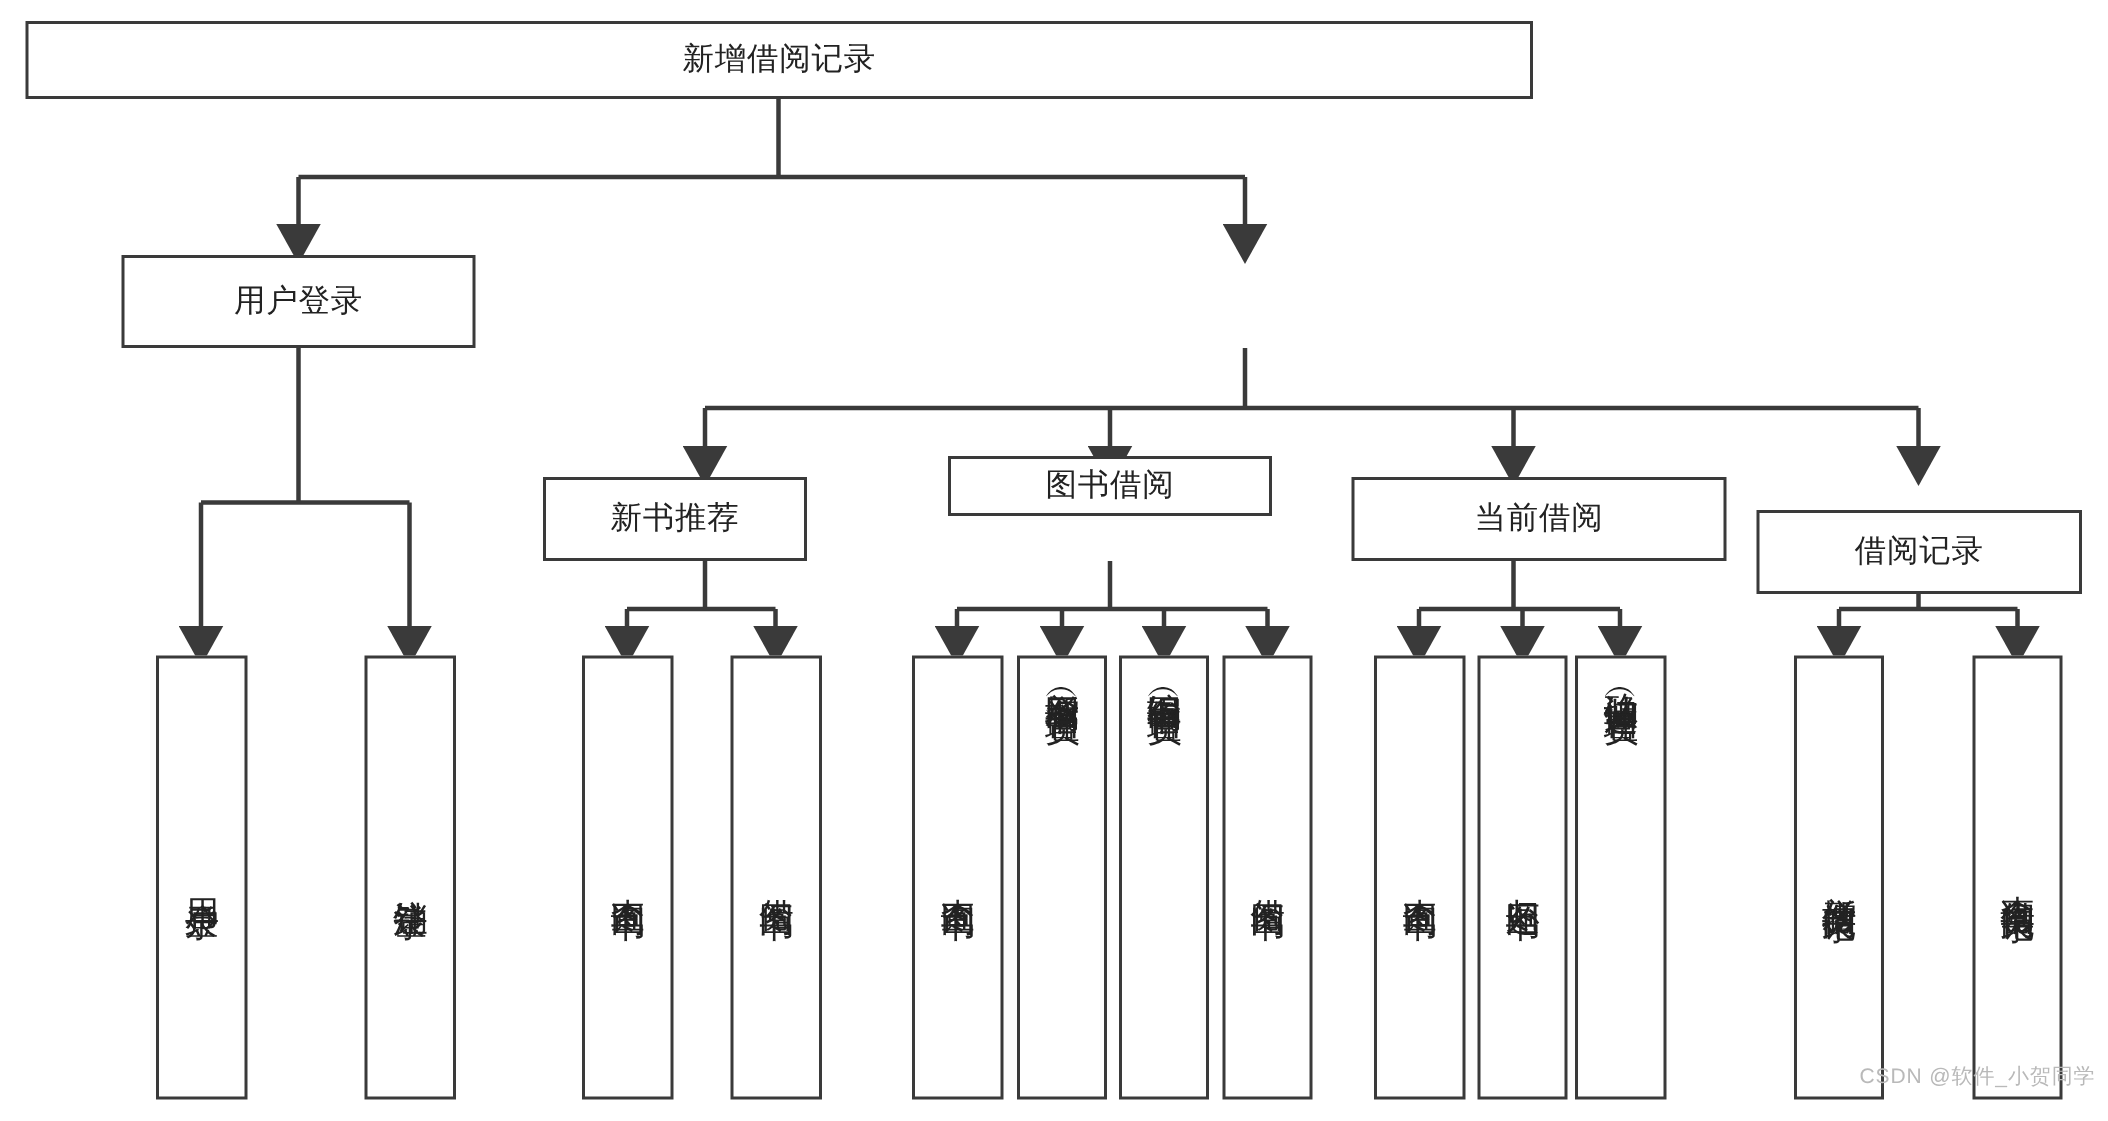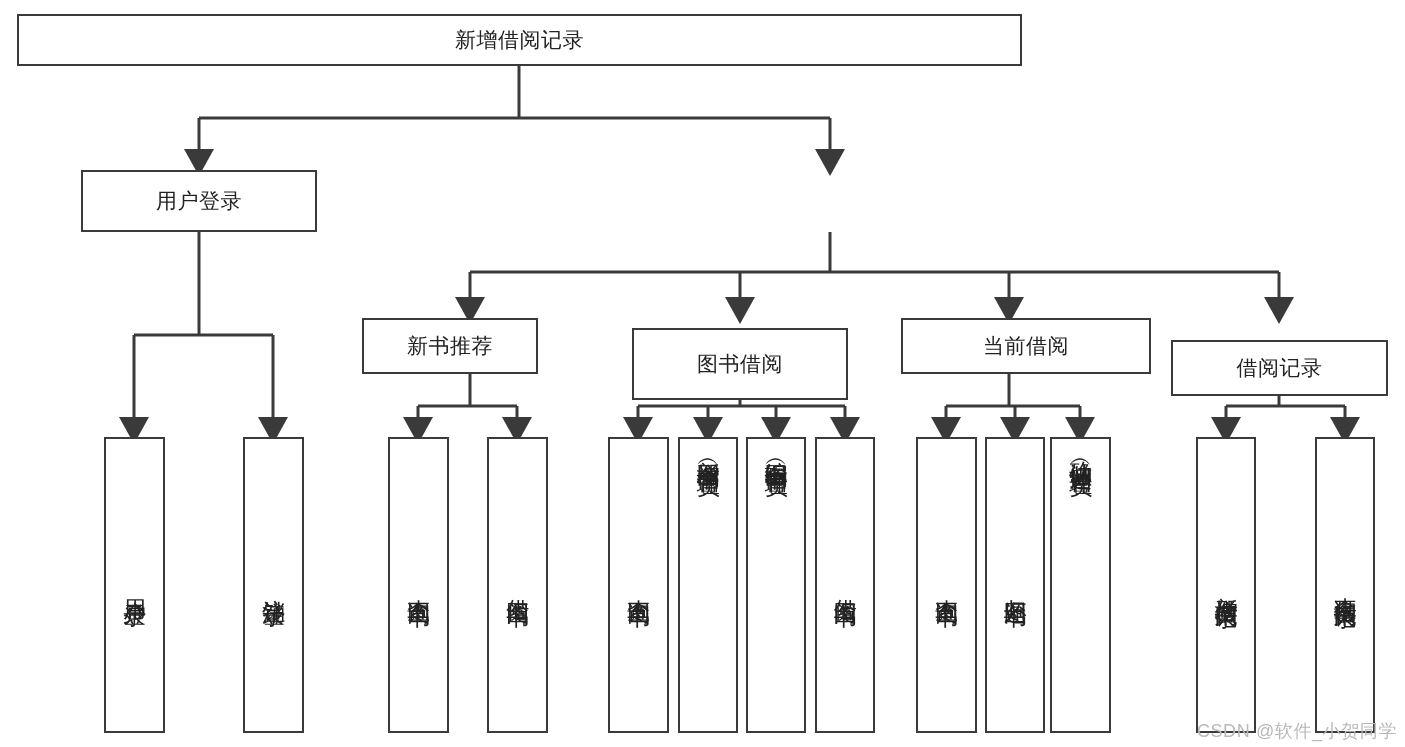--- a/index.html
+++ b/index.html
@@ -55,22 +55,22 @@
     letter-spacing: 2px;
     line-height: 1.1;
     white-space: nowrap;
   }
   .node.vert.centered {
     align-items: center;
   }
   .watermark {
     position: absolute;
     right: 8px;
-    bottom: 4px;
-    font-size: 18px;
+    bottom: 20px;
+    font-size: 14px;
     color: #b9b9b9;
     letter-spacing: 0.6px;
     white-space: nowrap;
     user-select: none;
   }
 </style>
 </head>
 <body>
 
 <div id="canvas">
@@ -143,21 +143,21 @@
 
   <div class="node horiz" style="left:81px; top:170px; width:236px; height:62px;">
     <span class="lbl">用户登录</span>
   </div>
 
 
   <div class="node horiz" style="left:362px; top:318px; width:176px; height:56px;">
     <span class="lbl">新书推荐</span>
   </div>
 
-  <div class="node horiz" style="left:632px; top:328px; width:216px; height:72px;">
+  <div class="node horiz" style="left:632px; top:304px; width:216px; height:40px;">
     <span class="lbl">图书借阅</span>
   </div>
 
   <div class="node horiz" style="left:901px; top:318px; width:250px; height:56px;">
     <span class="lbl">当前借阅</span>
   </div>
 
   <div class="node horiz" style="left:1171px; top:318px; width:217px; height:56px;margin-top:22px;">
     <span class="lbl">借阅记录</span>
   </div>

